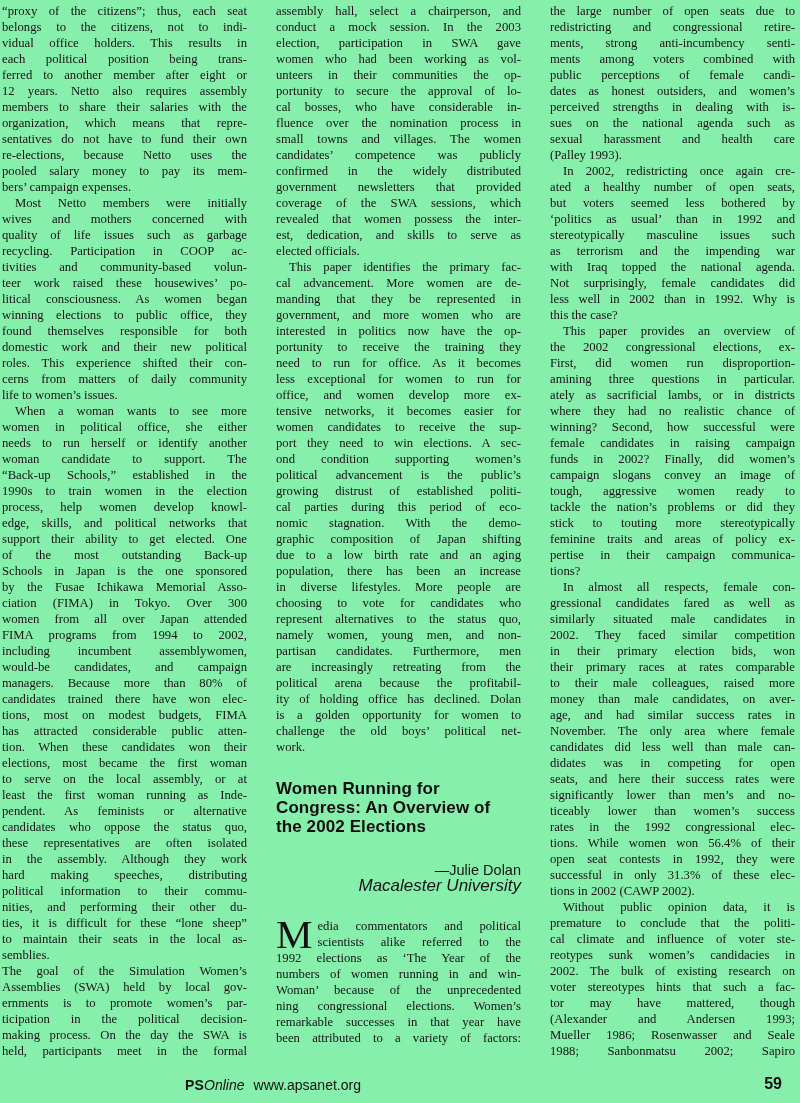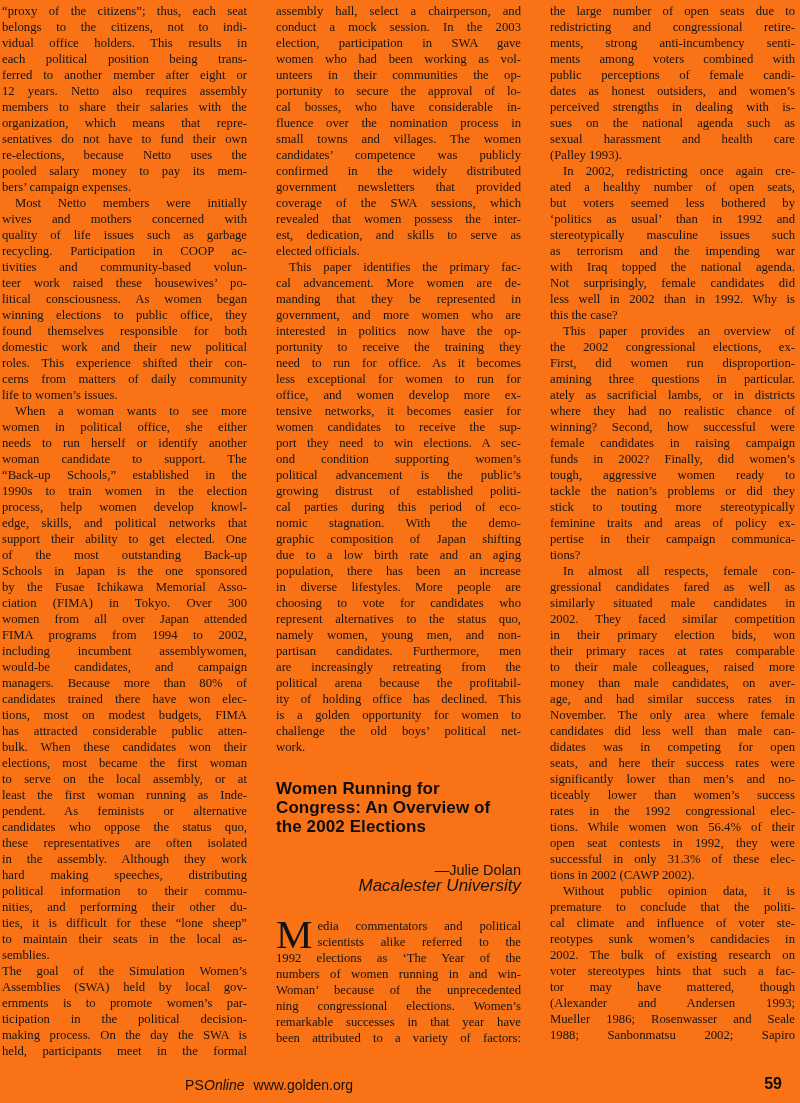--- a/index.html
+++ b/index.html
@@ -1,32 +1,32 @@
 <!DOCTYPE html>
 <html><head>
 <meta charset="utf-8">
 <style>
   html,body{margin:0;padding:0;background:#ffffff;}
-  .page{position:relative;width:800px;height:1103px;background:#f97316;color:#131313;overflow:hidden;}
+  .page{position:relative;width:800px;height:1103px;background:#86efac;color:#131313;overflow:hidden;}
   .columns{position:absolute;left:2px;top:3px;display:flex;gap:29px;}
   .column{width:245px;font-family:"Liberation Serif",serif;font-size:12.7px;line-height:16px;}
   .para{margin:0;}
   .line{text-align:justify;text-align-last:justify;text-justify:inter-word;height:16px;overflow:visible;white-space:normal;}
   .line.endline{text-align-last:left;}
   .line.firstline{text-indent:13px;}
   .dropcap{float:left;font-family:"Liberation Serif",serif;font-size:41px;line-height:30px;height:31px;padding:1px 5px 0 0;font-weight:400;}
   .heading{margin-top:24px;}
   .heading-line{font-family:"Liberation Sans",sans-serif;font-weight:bold;font-size:17px;line-height:19px;letter-spacing:.1px;color:#0d0d0d;}
   .byline{margin-top:26px;text-align:right;font-family:"Liberation Sans",sans-serif;}
   .byline-author{font-size:14.5px;line-height:16px;}
   .byline-affil{font-size:17px;line-height:16px;font-style:italic;}
   .dropcap-para{margin-top:24px;}
   .footer{position:absolute;left:0;top:1077px;width:792px;height:20px;font-family:"Liberation Sans",sans-serif;}
   .footer-left{position:absolute;left:185px;top:0;font-size:14px;color:#111;}
-  .footer-left .ps{font-weight:400;letter-spacing:.2px;}
+  .footer-left .ps{font-weight:700;letter-spacing:.2px;}
   .footer-left .online{font-style:italic;}
   .footer-left .url{margin-left:9px;}
   .page-number{position:absolute;right:10px;top:-2px;font-size:16px;font-weight:bold;color:#0a0a0a;}
 </style>
 </head>
 <body>
 
 <div class="page">
   <div class="columns">
     <div class="column">
@@ -74,21 +74,21 @@
           <div class="line">by the Fusae Ichikawa Memorial Asso-</div>
           <div class="line">ciation (FIMA) in Tokyo. Over 300</div>
           <div class="line">women from all over Japan attended</div>
           <div class="line">FIMA programs from 1994 to 2002,</div>
           <div class="line">including incumbent assemblywomen,</div>
           <div class="line">would-be candidates, and campaign</div>
           <div class="line">managers. Because more than 80% of</div>
           <div class="line">candidates trained there have won elec-</div>
           <div class="line">tions, most on modest budgets, FIMA</div>
           <div class="line">has attracted considerable public atten-</div>
-          <div class="line">bulk. When these candidates won their</div>
+          <div class="line">tion. When these candidates won their</div>
           <div class="line">elections, most became the first woman</div>
           <div class="line">to serve on the local assembly, or at</div>
           <div class="line">least the first woman running as Inde-</div>
           <div class="line">pendent. As feminists or alternative</div>
           <div class="line">candidates who oppose the status quo,</div>
           <div class="line">these representatives are often isolated</div>
           <div class="line">in the assembly. Although they work</div>
           <div class="line">hard making speeches, distributing</div>
           <div class="line">political information to their commu-</div>
           <div class="line">nities, and performing their other du-</div>
@@ -145,21 +145,21 @@
           <div class="line">graphic composition of Japan shifting</div>
           <div class="line">due to a low birth rate and an aging</div>
           <div class="line">population, there has been an increase</div>
           <div class="line">in diverse lifestyles. More people are</div>
           <div class="line">choosing to vote for candidates who</div>
           <div class="line">represent alternatives to the status quo,</div>
           <div class="line">namely women, young men, and non-</div>
           <div class="line">partisan candidates. Furthermore, men</div>
           <div class="line">are increasingly retreating from the</div>
           <div class="line">political arena because the profitabil-</div>
-          <div class="line">ity of holding office has declined. This</div>
+          <div class="line">ity of holding office has declined. Dolan</div>
           <div class="line">is a golden opportunity for women to</div>
           <div class="line">challenge the old boys’ political net-</div>
           <div class="line endline">work.</div>
         </div>
         <div class="heading">
           <div class="heading-line">Women Running for</div>
           <div class="heading-line">Congress: An Overview of</div>
           <div class="heading-line">the 2002 Elections</div>
         </div>
         <div class="byline">
@@ -206,20 +206,21 @@
         <div class="para">
           <div class="line firstline">This paper provides an overview of</div>
           <div class="line">the 2002 congressional elections, ex-</div>
           <div class="line">First, did women run disproportion-</div>
           <div class="line">amining three questions in particular.</div>
           <div class="line">ately as sacrificial lambs, or in districts</div>
           <div class="line">where they had no realistic chance of</div>
           <div class="line">winning? Second, how successful were</div>
           <div class="line">female candidates in raising campaign</div>
           <div class="line">funds in 2002? Finally, did women’s</div>
+          <div class="line">campaign slogans convey an image of</div>
           <div class="line">tough, aggressive women ready to</div>
           <div class="line">tackle the nation’s problems or did they</div>
           <div class="line">stick to touting more stereotypically</div>
           <div class="line">feminine traits and areas of policy ex-</div>
           <div class="line">pertise in their campaign communica-</div>
           <div class="line endline">tions?</div>
         </div>
         <div class="para">
           <div class="line firstline">In almost all respects, female con-</div>
           <div class="line">gressional candidates fared as well as</div>
@@ -250,16 +251,16 @@
           <div class="line">2002. The bulk of existing research on</div>
           <div class="line">voter stereotypes hints that such a fac-</div>
           <div class="line">tor may have mattered, though</div>
           <div class="line">(Alexander and Andersen 1993;</div>
           <div class="line">Mueller 1986; Rosenwasser and Seale</div>
           <div class="line">1988; Sanbonmatsu 2002; Sapiro</div>
         </div>
       </div>
   </div>
   <div class="footer">
-    <div class="footer-left"><span class="ps">PS</span><span class="online">Online</span><span class="url">www.golden.org</span></div>
+    <div class="footer-left"><span class="ps">PS</span><span class="online">Online</span><span class="url">www.apsanet.org</span></div>
     <div class="page-number">59</div>
   </div>
 </div>
 
 </body></html>

